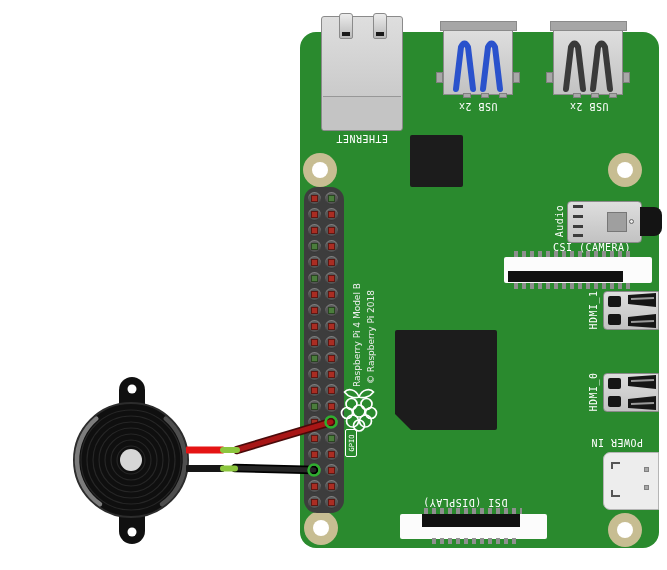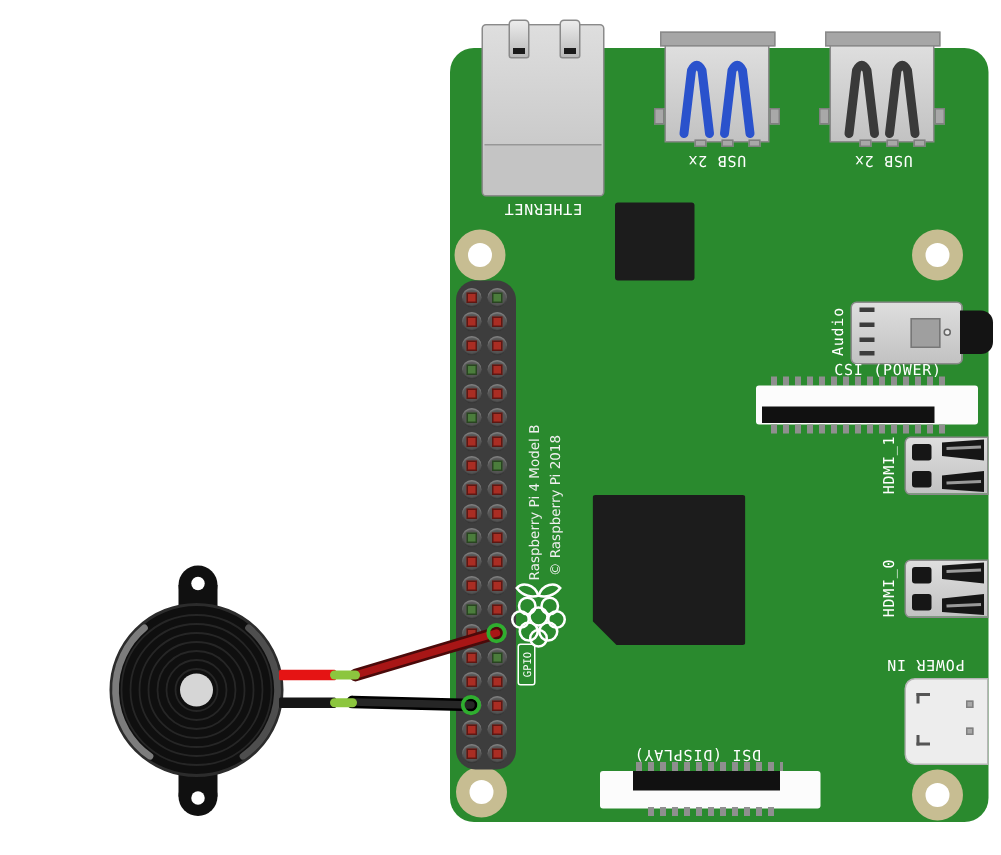--- a/index.html
+++ b/index.html
@@ -100,21 +100,21 @@
   <div class="plabel rotm90" style="left:530px;top:215px;width:60px;">Audio</div>
   <div class="metal" style="left:567px;top:201px;width:75px;height:42px;border-radius:4px;"></div>
   <div style="position:absolute;left:573px;top:205px;width:10px;height:3px;background:#3c3c3c;"></div>
   <div style="position:absolute;left:573px;top:215px;width:10px;height:3px;background:#3c3c3c;"></div>
   <div style="position:absolute;left:573px;top:225px;width:10px;height:3px;background:#3c3c3c;"></div>
   <div style="position:absolute;left:573px;top:234px;width:10px;height:3px;background:#3c3c3c;"></div>
   <div style="position:absolute;left:607px;top:212px;width:20px;height:20px;background:#9f9f9f;border:1px solid #777;box-sizing:border-box;"></div>
   <div style="position:absolute;left:629px;top:219px;width:5px;height:5px;border-radius:50%;background:#e8e8e8;border:1px solid #666;box-sizing:border-box;"></div>
   <div style="position:absolute;left:640px;top:207px;width:22px;height:29px;background:#141414;border-radius:0 8px 8px 0;"></div>
 
-  <div class="plabel" style="left:537px;top:242px;width:110px;">CSI (POWER)</div>
+  <div class="plabel" style="left:537px;top:242px;width:110px;">CSI (CAMERA)</div>
   <div class="teeth" style="left:514px;top:251px;width:116px;"></div>
   <div style="position:absolute;left:504px;top:257px;width:148px;height:26px;background:#fcfcfc;border-radius:2px;"></div>
   <div style="position:absolute;left:508px;top:271px;width:115px;height:11px;background:#111;"></div>
   <div class="teeth" style="left:514px;top:283px;width:116px;"></div>
 
   <div class="plabel rotm90" style="left:564px;top:304px;width:60px;">HDMI_1</div>
   <div class="metal" style="left:603px;top:291px;width:56px;height:39px;border-radius:4px 0 0 4px;">
     <svg width="54" height="37" viewBox="0 0 54 37">
       <rect x="4" y="4" width="13" height="11" rx="2" fill="#161616"></rect>
       <rect x="4" y="22" width="13" height="11" rx="2" fill="#161616"></rect>

